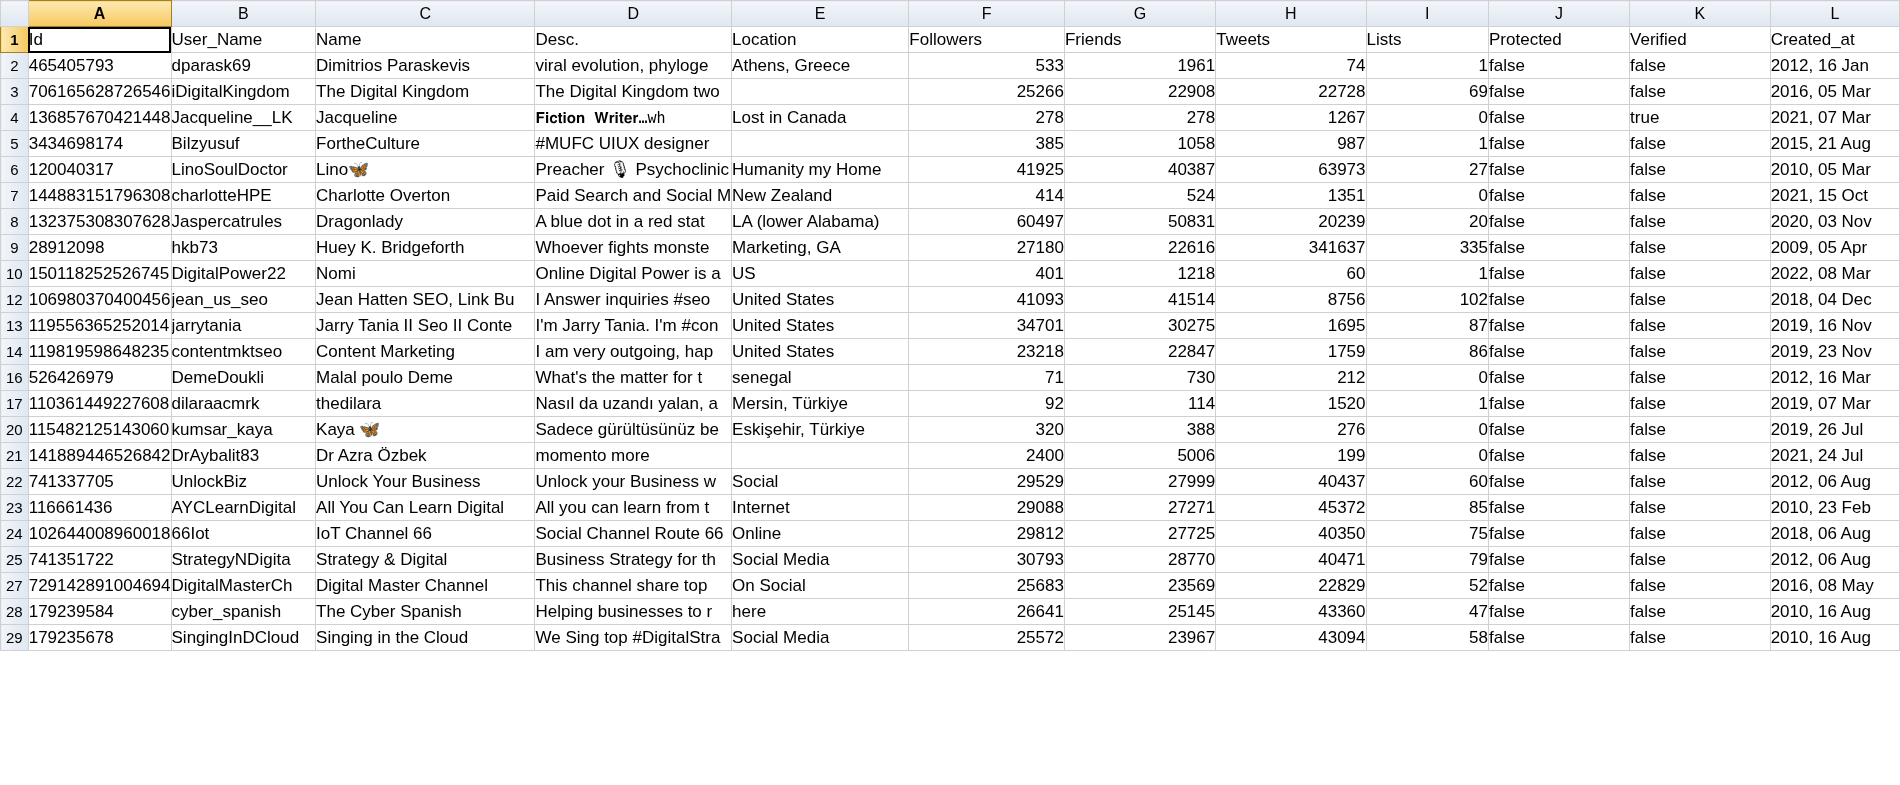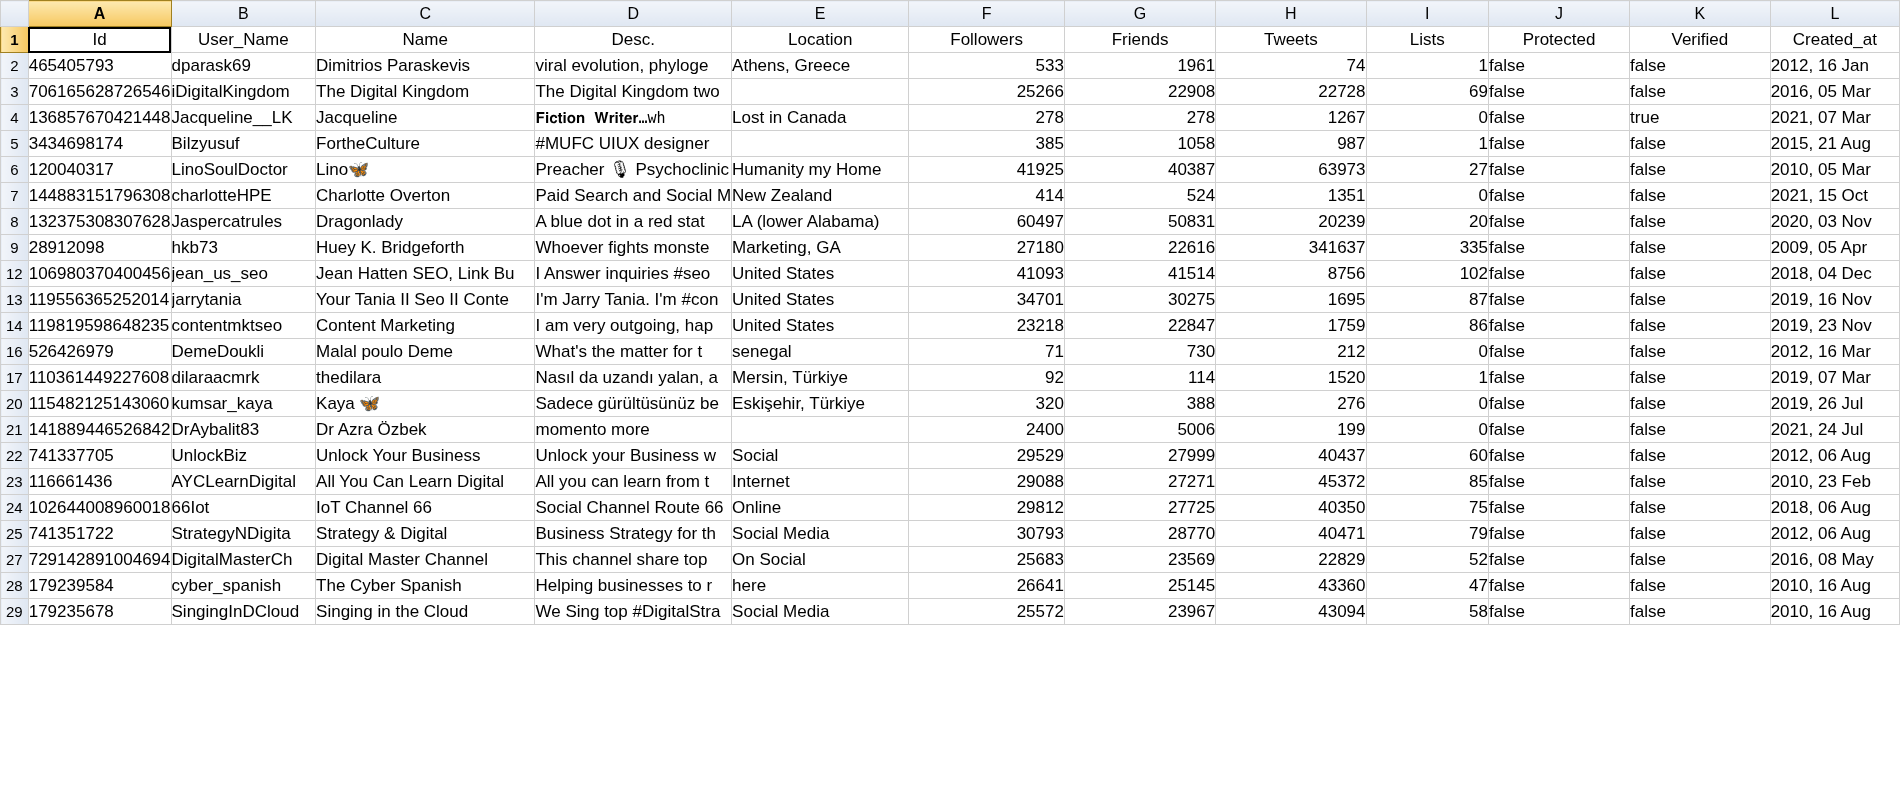--- a/index.html
+++ b/index.html
@@ -60,21 +60,21 @@
     background-image: linear-gradient(90deg, #fde9b0, #f6c860);
     border: 1px solid #a08020;
     font-weight: bold;
   }
   .cell {
     padding: 0 3px;
     text-overflow: clip;
   }
   .num { text-align: right; padding-right: 5px; }
   .txt { text-align: left; }
-  .hdrcell { text-align: center; padding: 0 3px; }
+  .hdrcell { text-align: left; padding: 0 3px; }
   .selected {
     outline: 2px solid #000;
     outline-offset: -2px;
   }
   .mono { font-family: "DejaVu Sans Mono", monospace; font-size: 15px; }
   
   col.c-rh { width: 28px; }
   col.c-A { width: 130px; }
   col.c-B { width: 145px; }
   col.c-C { width: 220px; }
@@ -255,39 +255,54 @@
           <td class="cell txt">Marketing, GA</td>
           <td class="cell num">27180</td>
           <td class="cell num">22616</td>
           <td class="cell num">341637</td>
           <td class="cell num">335</td>
           <td class="cell txt">false</td>
           <td class="cell txt">false</td>
           <td class="cell txt">2009, 05 Apr</td>
         </tr>
         <tr>
+          <td class="rowhead">10</td>
+          <td class="cell txt">150118252526745</td>
+          <td class="cell txt">DigitalPower22</td>
+          <td class="cell txt">Nomi</td>
+          <td class="cell txt">Online Digital Power is a</td>
+          <td class="cell txt">US</td>
+          <td class="cell num">401</td>
+          <td class="cell num">1218</td>
+          <td class="cell num">60</td>
+          <td class="cell num">1</td>
+          <td class="cell txt">false</td>
+          <td class="cell txt">false</td>
+          <td class="cell txt">2022, 08 Mar</td>
+        </tr>
+        <tr>
           <td class="rowhead">12</td>
           <td class="cell txt">106980370400456</td>
           <td class="cell txt">jean_us_seo</td>
           <td class="cell txt">Jean Hatten SEO, Link Bu</td>
           <td class="cell txt">I Answer inquiries #seo</td>
           <td class="cell txt">United States</td>
           <td class="cell num">41093</td>
           <td class="cell num">41514</td>
           <td class="cell num">8756</td>
           <td class="cell num">102</td>
           <td class="cell txt">false</td>
           <td class="cell txt">false</td>
           <td class="cell txt">2018, 04 Dec</td>
         </tr>
         <tr>
           <td class="rowhead">13</td>
           <td class="cell txt">119556365252014</td>
           <td class="cell txt">jarrytania</td>
-          <td class="cell txt">Your Tania II Seo II Conte</td>
+          <td class="cell txt">Jarry Tania II Seo II Conte</td>
           <td class="cell txt">I'm Jarry Tania. I'm #con</td>
           <td class="cell txt">United States</td>
           <td class="cell num">34701</td>
           <td class="cell num">30275</td>
           <td class="cell num">1695</td>
           <td class="cell num">87</td>
           <td class="cell txt">false</td>
           <td class="cell txt">false</td>
           <td class="cell txt">2019, 16 Nov</td>
         </tr>

